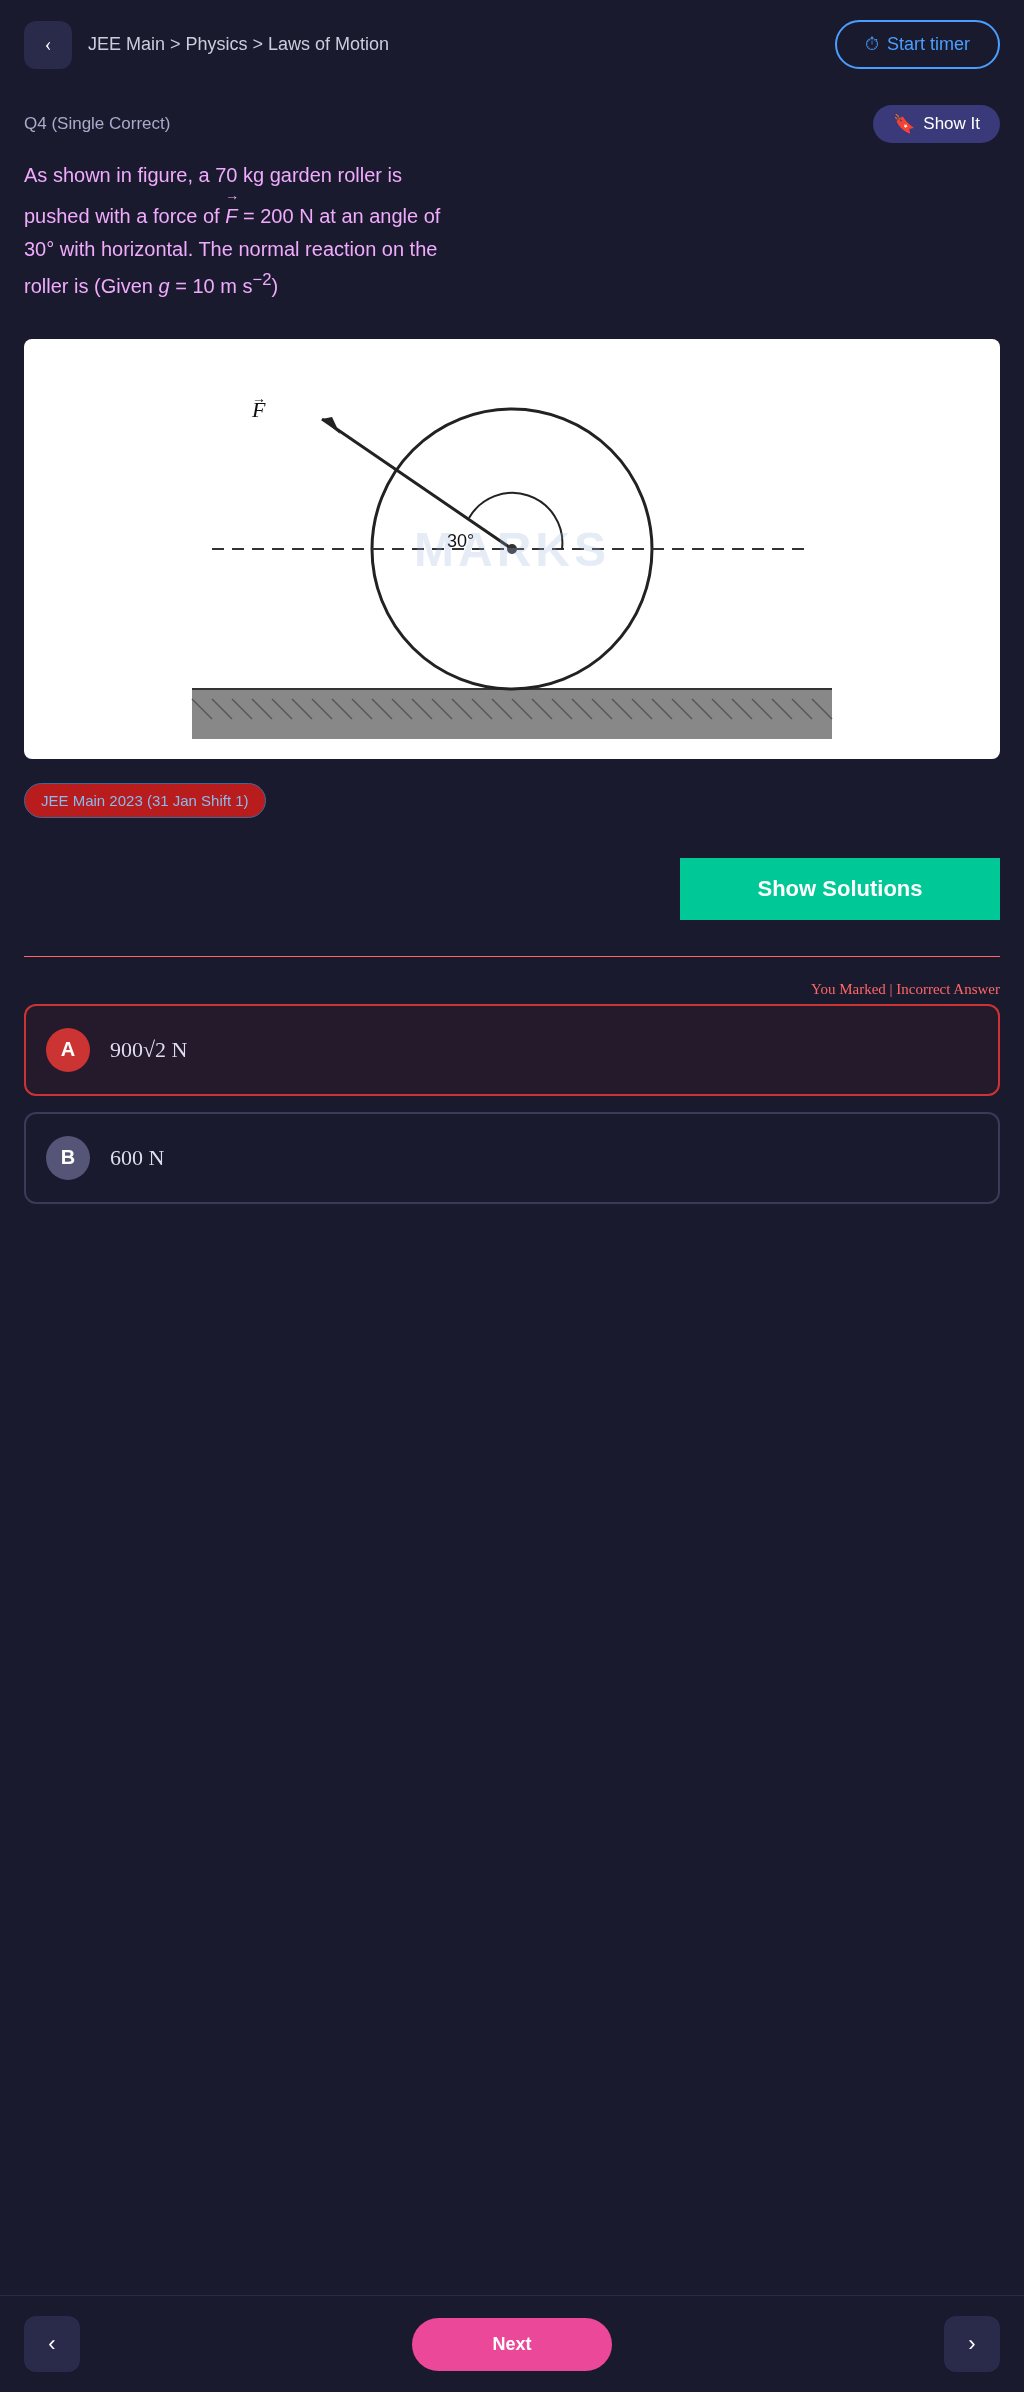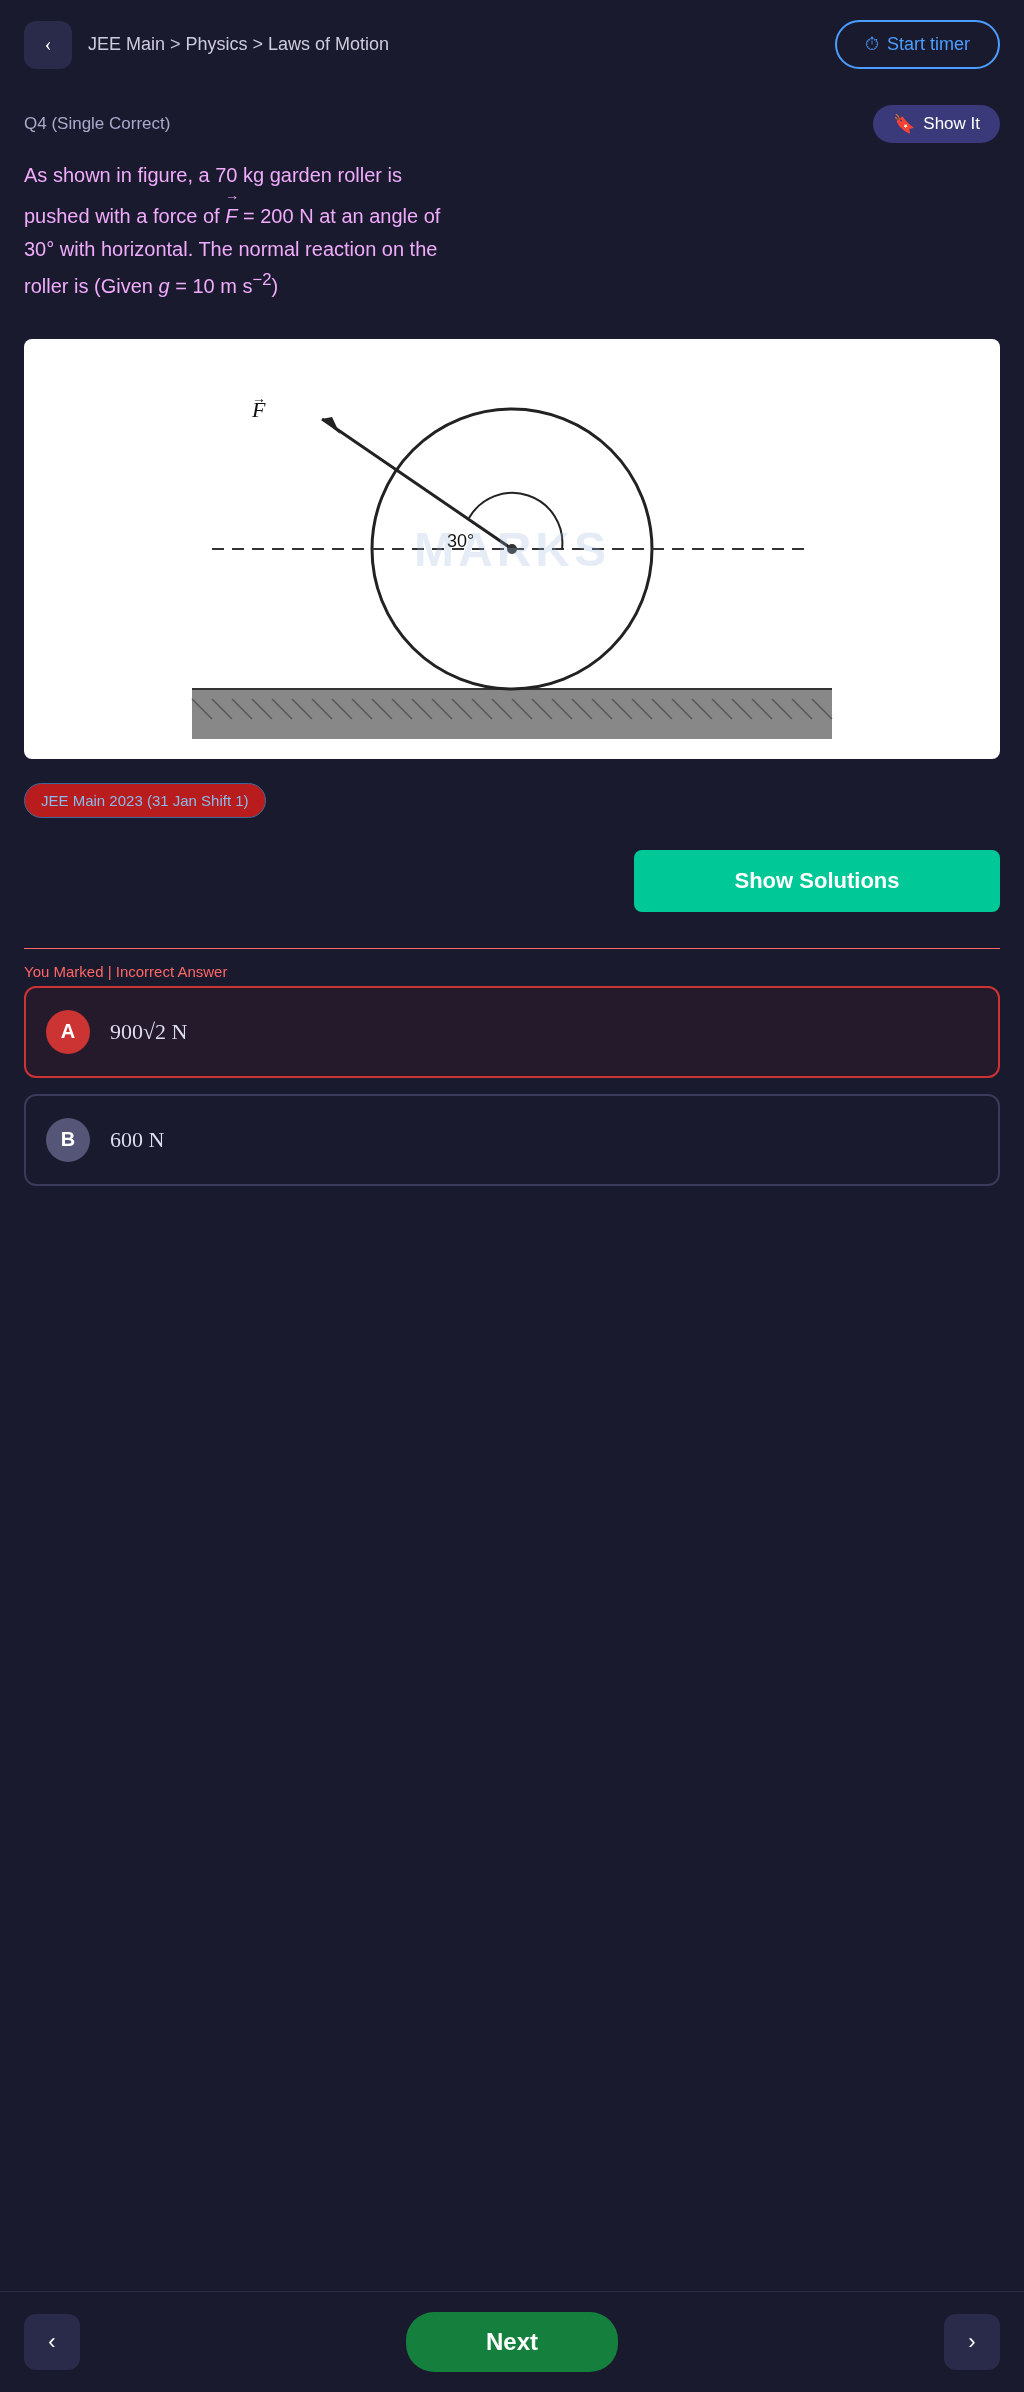--- a/index.html
+++ b/index.html
@@ -126,44 +126,45 @@
       padding: 8px 16px;
       border-radius: 20px;
       font-size: 15px;
       font-family: Arial, sans-serif;
       margin-bottom: 24px;
     }
 
     
     .solutions-btn {
       display: block;
-      margin: 8px 0 20px auto;
+      margin: 16px 0 20px auto;
       background-color: #00c896;
       color: #ffffff;
       border: none;
-      border-radius: 8px;
+      border-radius: 0;
       padding: 18px 36px;
       font-size: 22px;
       font-family: Arial, sans-serif;
       font-weight: bold;
       cursor: pointer;
-      width: 366px;
+      width: 320px;
     }
 
     
     .options-container {
       padding: 0 24px;
     }
     .incorrect-label {
+      text-align: right;
       color: #ff6666;
       font-size: 15px;
-      font-family: Liberation Sans, sans-serif;
+      font-family: Liberation Serif, serif;
       margin-bottom: 6px;
       border-top: 1px solid #ff6666;
-      padding-top: 14px;
+      padding-top: 24px;
     }
     .option-item {
       border: 2px solid #3a3a5a;
       border-radius: 12px;
       padding: 22px 20px;
       margin-bottom: 16px;
       display: flex;
       align-items: center;
       gap: 20px;
       background-color: transparent;
@@ -219,26 +220,26 @@
       border-radius: 12px;
       display: flex;
       align-items: center;
       justify-content: center;
       cursor: pointer;
       color: #ffffff;
       font-size: 22px;
       border: none;
     }
     .next-btn {
-      background-color: #15803d;
+      background-color: #ec4899;
       color: #ffffff;
       border: none;
       border-radius: 28px;
       padding: 16px 80px;
-      font-size: 24px;
+      font-size: 18px;
       font-family: Arial, sans-serif;
       font-weight: bold;
       cursor: pointer;
     }
 
     
     .watermark {
       position: absolute;
       top: 50%;
       left: 50%;

